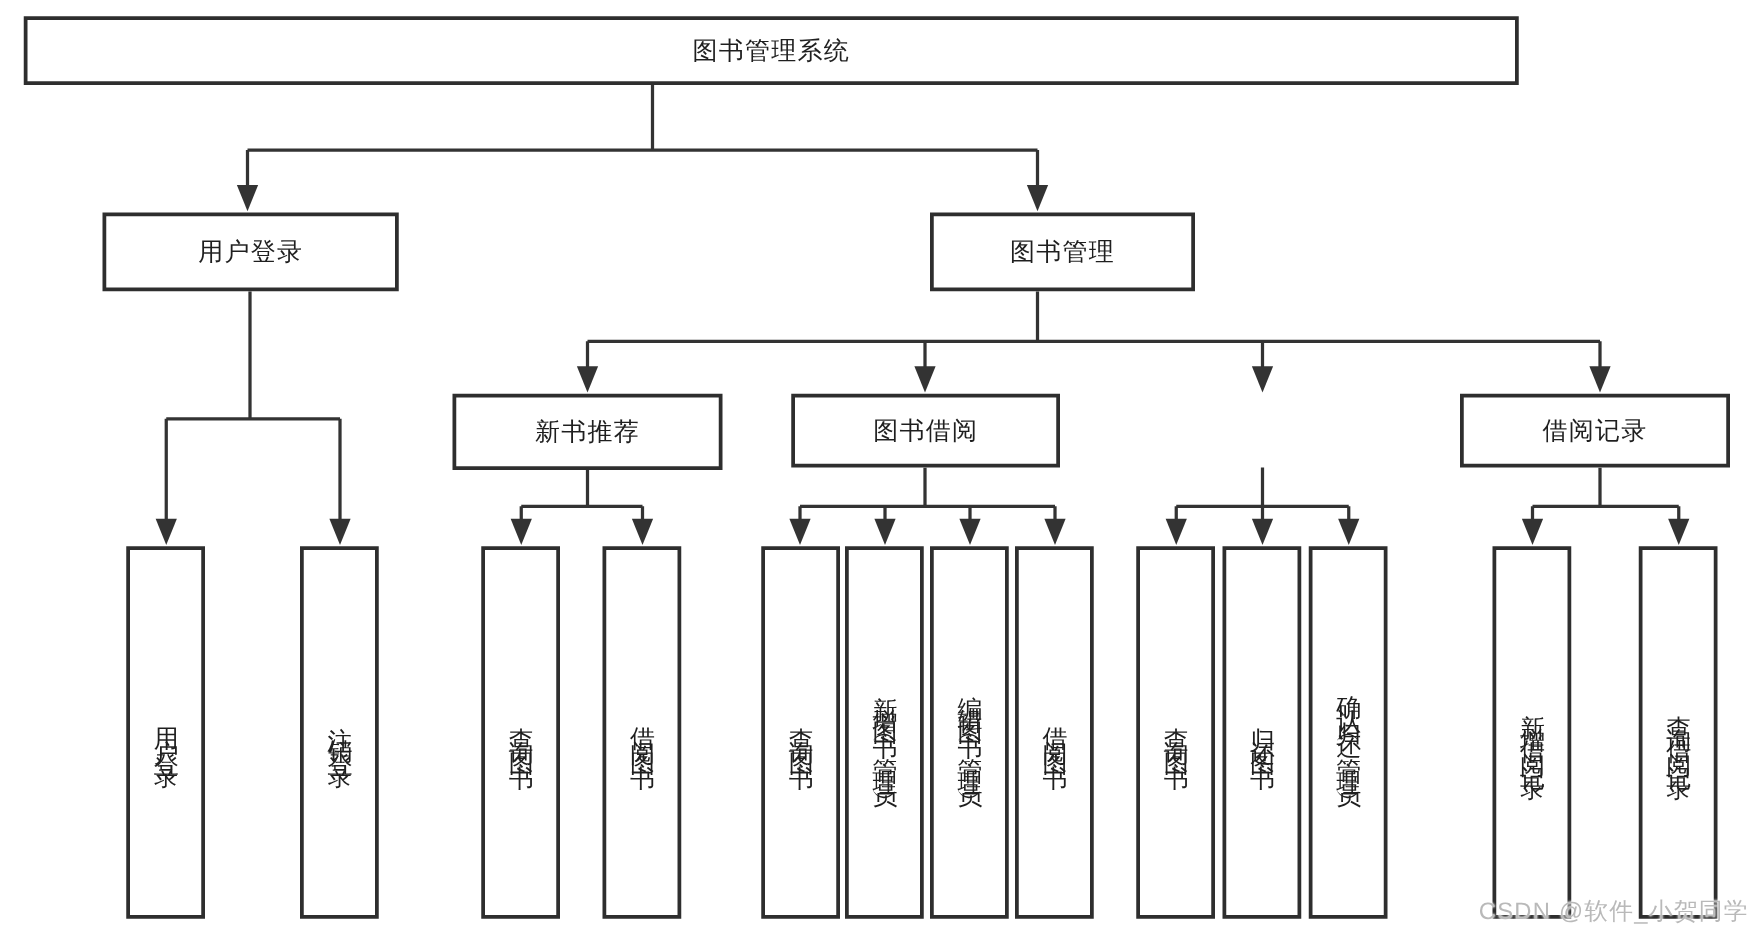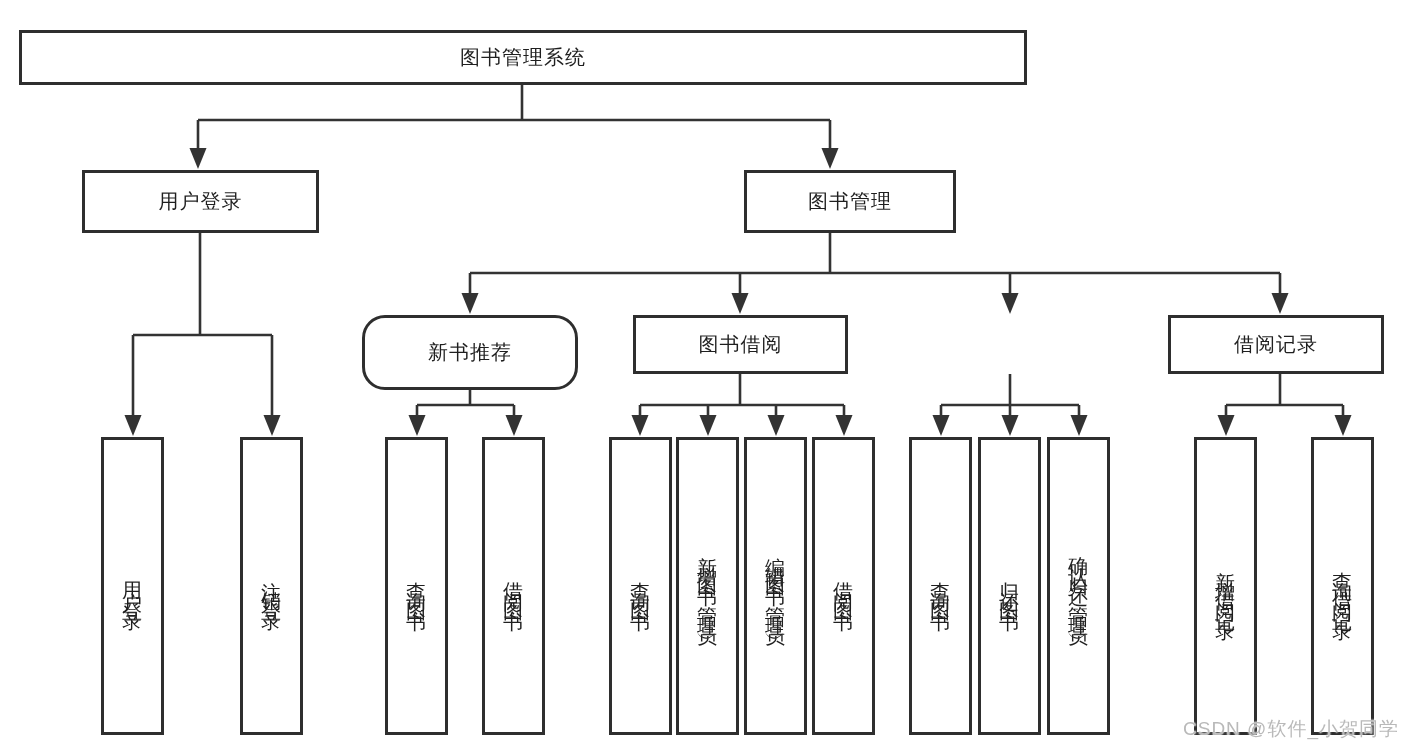--- a/index.html
+++ b/index.html
@@ -40,24 +40,24 @@
   .vtext {
     writing-mode: vertical-rl;
     text-orientation: mixed;
     font-size: 20px;
     line-height: 1;
     letter-spacing: 10px;
     color: #1f1f1f;
     white-space: nowrap;
   }
   
-  #b-root     { left: 19px;   top: 30px;  width: 1008px; height: 55px; }
+  #b-root     { left: 19px;   top: 13px;  width: 1196px; height: 55px; }
   #b-login    { left: 82px;   top: 170px; width: 237px;  height: 63px; }
   #b-mgmt     { left: 744px;  top: 170px; width: 212px;  height: 63px; }
-  #b-newrec   { left: 362px;  top: 315px; width: 216px;  height: 75px; border-radius: 23px; }
+  #b-newrec   { left: 362px;  top: 315px; width: 216px;  height: 61px; }
   #b-borrow   { left: 633px;  top: 315px; width: 215px;  height: 59px; }
   #b-current  { left: 903px;  top: 315px; width: 215px;  height: 59px; }
   #b-records  { left: 1168px; top: 315px; width: 216px;  height: 59px; }
   #l-login    { left: 101px;  }
   #l-logout   { left: 240px;  }
   #l-nb-q     { left: 385px;  }
   #l-nb-b     { left: 482px;  }
   #l-bb-q     { left: 609px;  }
   #l-bb-add   { left: 676px;  }
   #l-bb-edit  { left: 744px;  }

